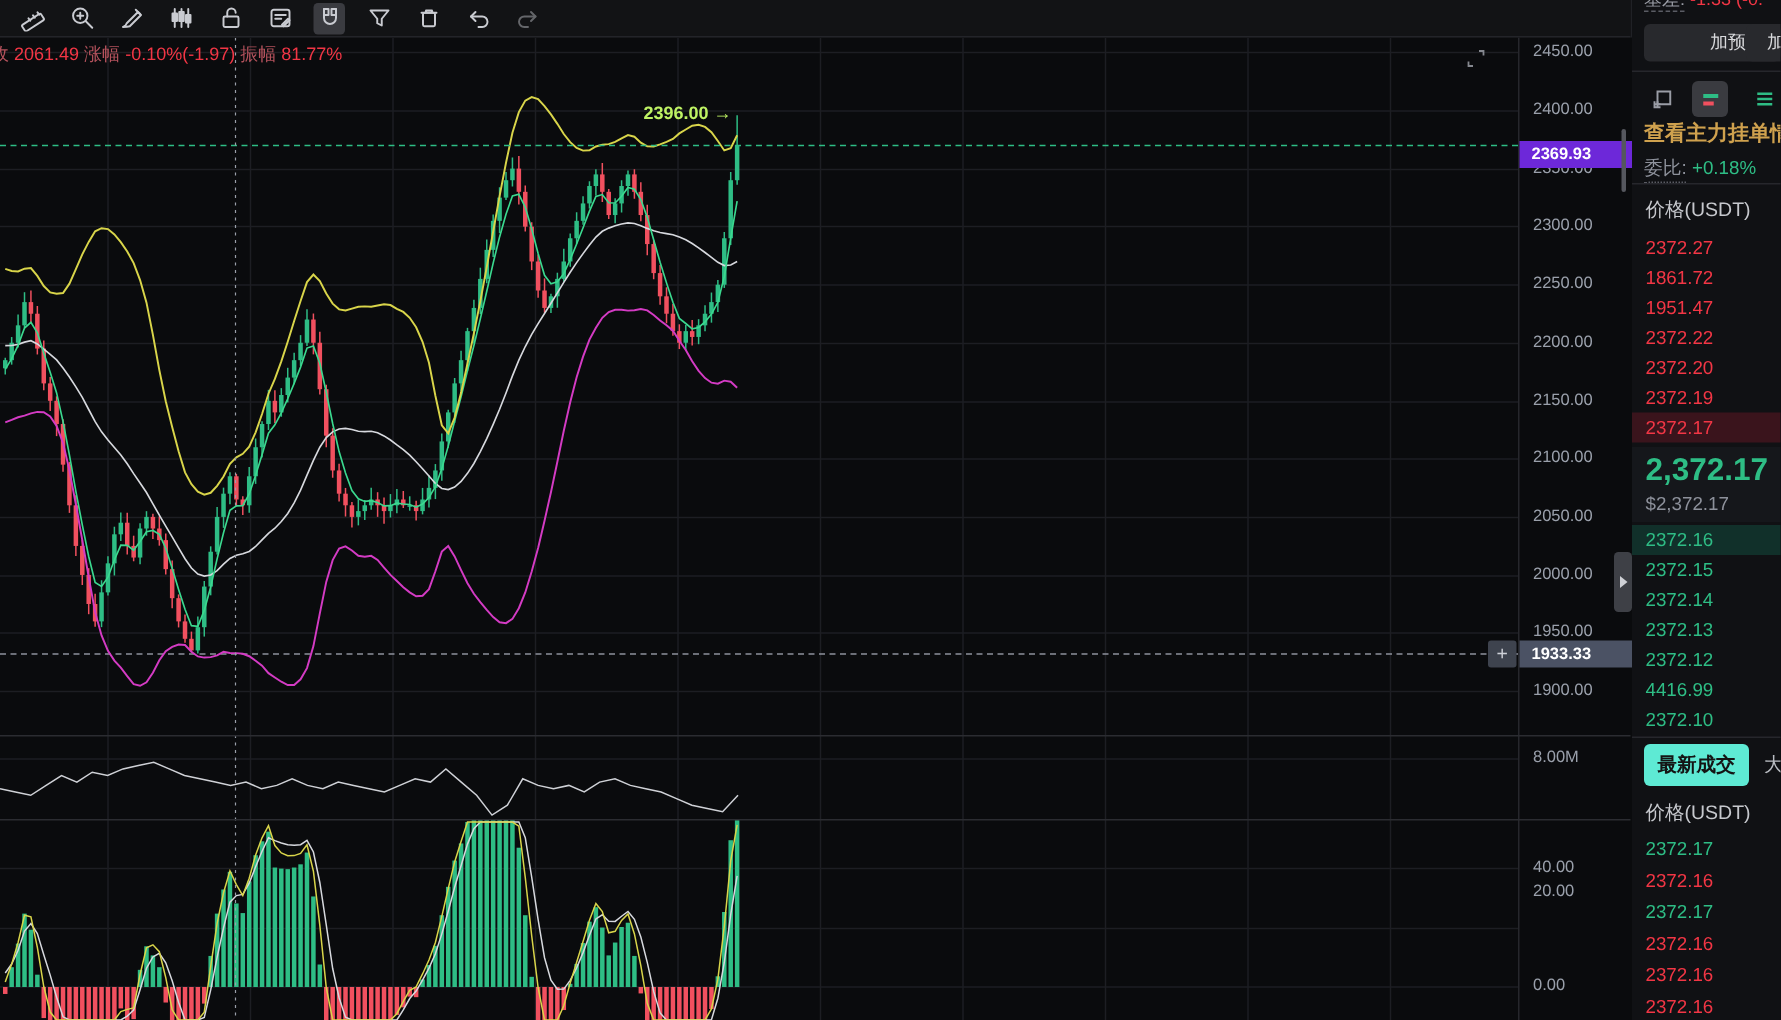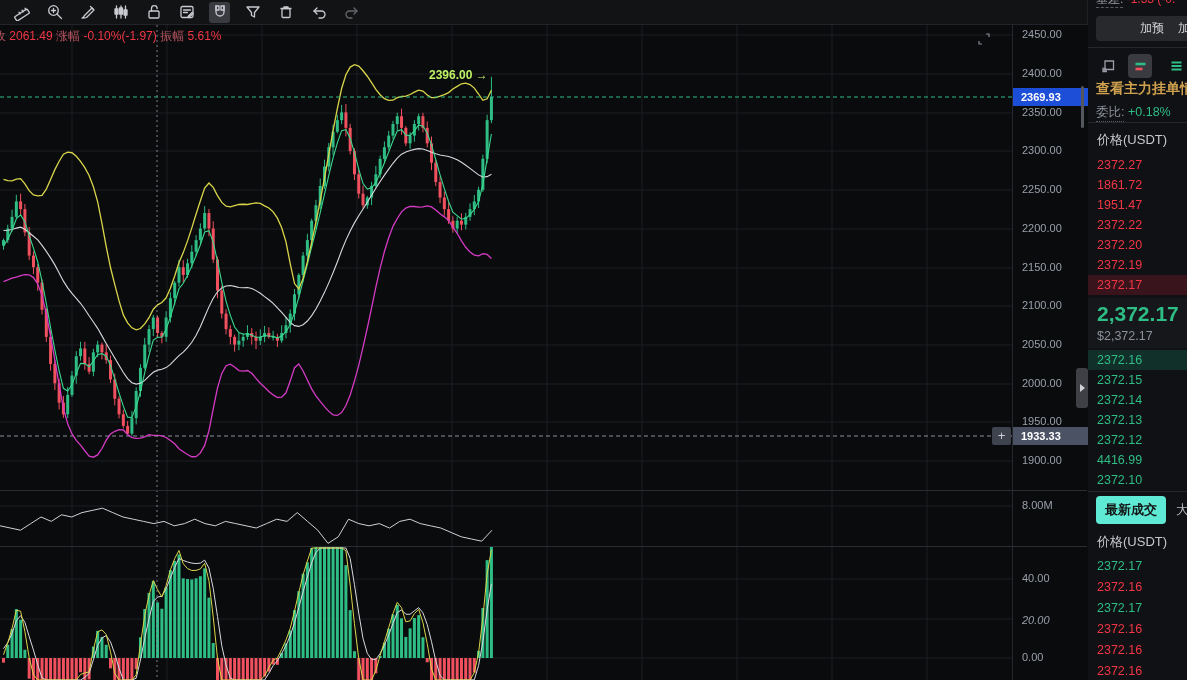--- a/index.html
+++ b/index.html
@@ -21,21 +21,21 @@
   #annotation{position:absolute;left:429px;top:43px;font-size:12px;font-weight:bold;color:#bef264;z-index:4;}
   #fullscreen-btn{position:absolute;left:975px;top:5px;width:20px;height:20px;z-index:4;}
   #fullscreen-btn svg{stroke:#85888f;fill:none;stroke-width:1.2;}
   #order-plus{position:absolute;left:992px;top:402px;width:19px;height:18px;background:#3e434e;color:#ced1d8;
     font-size:13px;line-height:17px;text-align:center;border-radius:2px;z-index:6;}
   
   #axis{position:absolute;left:1012px;top:25px;width:75px;height:655px;background:#0a0b0d;border-left:1px solid #26272c;z-index:3;}
   .axis-label{position:absolute;left:9px;font-size:11px;color:#9aa0ab;}
   .price-tag{position:absolute;left:0;width:75px;height:18px;line-height:18px;font-size:11px;font-weight:bold;
     color:#fff;padding-left:8px;box-sizing:border-box;z-index:2;}
-  #tag-current{top:63px;background:#1d4ed8;}
+  #tag-current{top:69px;background:#6d28d9;}
   #tag-order{top:402px;background:#4b5264;}
   
   .pane-sep{position:absolute;left:0;width:1087px;height:1px;background:#2b2c31;z-index:4;}
   
   #collapse-handle{position:absolute;left:1076px;top:368px;width:12px;height:40px;background:#3e4046;
     border-radius:3px;z-index:7;display:flex;align-items:center;justify-content:center;}
   #collapse-handle .tri{width:0;height:0;border-left:5px solid #cfd1d6;border-top:4px solid transparent;border-bottom:4px solid transparent;}
   #panel-scrollbar{position:absolute;left:1081px;top:86px;width:3px;height:42px;background:#55575e;border-radius:2px;z-index:7;}
   
   #panel{position:absolute;left:1087px;top:0;width:100px;height:680px;background:#101114;border-left:1px solid #202126;overflow:hidden;}
@@ -537,21 +537,21 @@
         <polyline points="3.5,654.6428571428573 7.78,642.7380952380953 12.06,628.2936507936507 16.34,610.1455026455026 20.62,611.2389770723104 24.900000000000002,631.6034685479129 29.18,657.6773466588281 33.46,674.7019726957999 37.74,680 42.02,680 46.300000000000004,680 50.580000000000005,680 54.86,680 59.14,680 63.42,680 67.7,680 71.98,680 76.26,680 80.54,674.4441363176255 84.82000000000001,672.9099502011132 89.10000000000001,671.922364352752 93.38000000000001,649.6884071652031 97.66000000000001,631.8008976264963 101.94000000000001,629.8860134945463 106.22,634.4858140219916 110.5,651.7333665787592 114.78,673.1968364786339 119.06,680 123.34,680 127.62,680 131.9,680 136.18,674.7897577044977 140.46,644.453728758642 144.74,615.5321953004998 149.02,595.1773984334999 153.3,580.5353232873572 157.58,589.7022506195952 161.86,597.0436073493889 166.14000000000001,585.4431072117011 170.42000000000002,569.909607165805 174.70000000000002,558.541297626697 178.98000000000002,550.4661468279465 183.26000000000002,563.7268108474107 187.54000000000002,568.6232226634224 191.82000000000002,570.4934551735219 196.10000000000002,570.4025802959358 200.38000000000002,568.9437172415024 204.66000000000003,563.2193343185959 208.94,580.8350162014369 213.22,616.945005400479 217.5,658.2673827525407 221.78,680 226.06,680 230.34,680 234.62,680 238.9,680 243.18,680 247.46,680 251.74,680 256.02,680 260.3,680 264.58000000000004,675.8021771036639 268.86,667.6483447488403 273.14000000000004,660.1684958686611 277.42,657.9133081466965 281.7,649.3044360488989 285.98,640.006240587728 290.26,628.3354135292427 294.54,610.8737092716525 298.82,592.4340935667414 303.1,574.620888331771 307.38,561.0641056343998 311.66,548 315.94,548 320.22,548 324.5,548 328.78000000000003,548 333.06,548 337.34000000000003,548 341.62,548 345.90000000000003,550.763279760921 350.18,585.0163313488786 354.46000000000004,623.8149675924834 358.74,658.4145130070183 363.02000000000004,680 367.3,680 371.58000000000004,680 375.86,670.4830715891518 380.14000000000004,655.3991191011457 384.42,641.5616111289535 388.70000000000005,627.6633941858416 392.98,613.506845680995 397.26000000000005,602.3594247508078 401.54,607.6912368216977 405.82000000000005,621.8494598929469 410.1,620.8545818690774 414.38,613.6181939563592 418.66,609.3013027473579 422.94,622.6242437729288 427.22,643.7318907814524 431.5,668.8630112128652 435.78000000000003,680 440.06,680 444.34000000000003,680 448.62,680 452.90000000000003,680 457.18,680 461.46000000000004,680 465.74,680 470.02000000000004,680 474.3,672.64466082909 478.58000000000004,652.7863155144585 482.86,617.5954385048195 487.14000000000004,573.9603842635114 491.42,549.9867947545038" fill="none" stroke="#d9d54a" stroke-width="1"></polyline>
         <line x1="0" y1="97" x2="1012" y2="97" stroke="#2ebd85" stroke-dasharray="4 3"></line>
         <line x1="157" y1="25" x2="157" y2="680" stroke="#9aa0aa" stroke-width="0.8" stroke-dasharray="2 3"></line>
       </svg>
     <div id="info-line">
       <span class="lbl">收</span>
       <span class="val">2061.49</span>
       <span class="lbl">涨幅</span>
       <span class="val">-0.10%(-1.97)</span>
       <span class="lbl">振幅</span>
-      <span class="val">5.61%</span>
+      <span class="val">81.77%</span>
     </div>
     <div id="annotation">2396.00 →</div>
     <span id="fullscreen-btn">
       <svg width="18" height="18" viewBox="0 0 18 18">
           <path d="M11 4h3v3M7 14H4v-3"></path>
         </svg>
     </span>
     <div id="order-plus">+</div>
   </div>
 
@@ -564,21 +564,21 @@
         <div class="axis-label" style="top: 158px;">2250.00</div>
         <div class="axis-label" style="top: 197px;">2200.00</div>
         <div class="axis-label" style="top: 236px;">2150.00</div>
         <div class="axis-label" style="top: 274px;">2100.00</div>
         <div class="axis-label" style="top: 313px;">2050.00</div>
         <div class="axis-label" style="top: 352px;">2000.00</div>
         <div class="axis-label" style="top: 390px;">1950.00</div>
         <div class="axis-label" style="top: 429px;">1900.00</div>
         <div class="axis-label" style="top: 474px;">8.00M</div>
         <div class="axis-label" style="top: 547px;">40.00</div>
-        <div class="axis-label" style="top: 589px; font-style: italic;">20.00</div>
+        <div class="axis-label" style="top: 563px;">20.00</div>
         <div class="axis-label" style="top: 626px;">0.00</div>
       </div>
     <div id="tag-current" class="price-tag">2369.93</div>
     <div id="tag-order" class="price-tag">1933.33</div>
   </div>
 
   <div class="pane-sep" style="top:490px"></div>
   <div class="pane-sep" style="top:546px"></div>
 
   <div id="collapse-handle">

